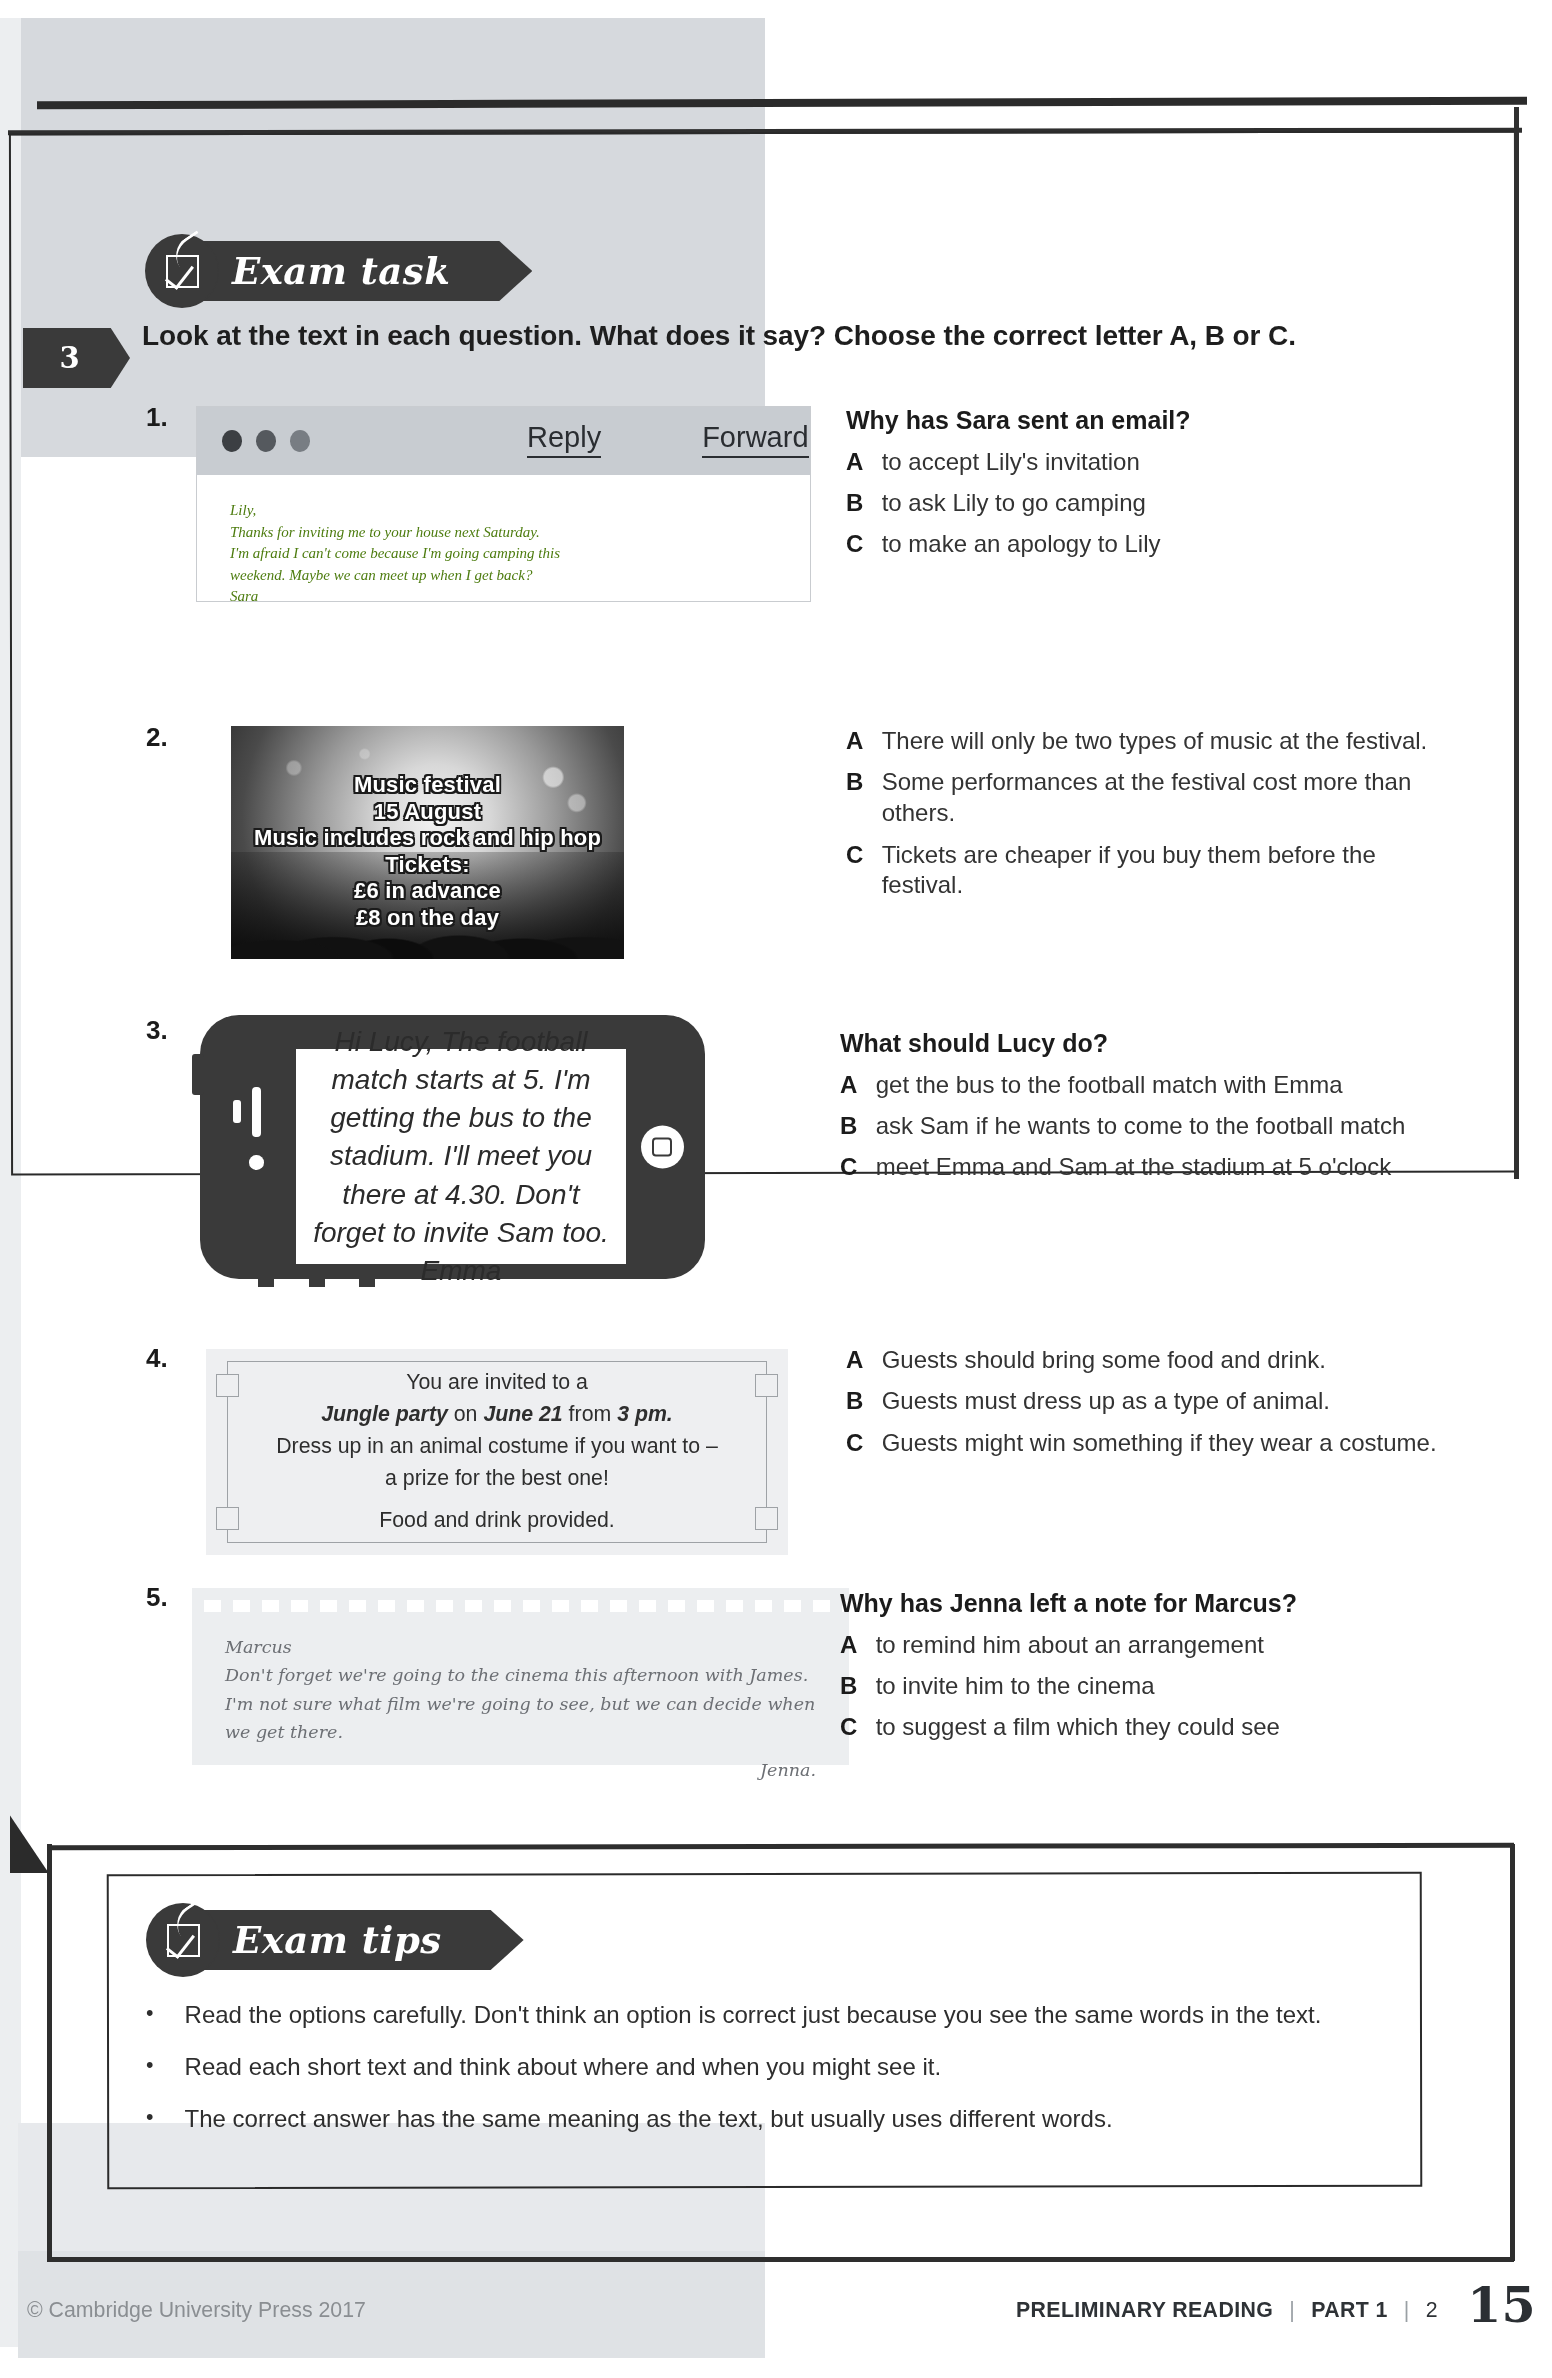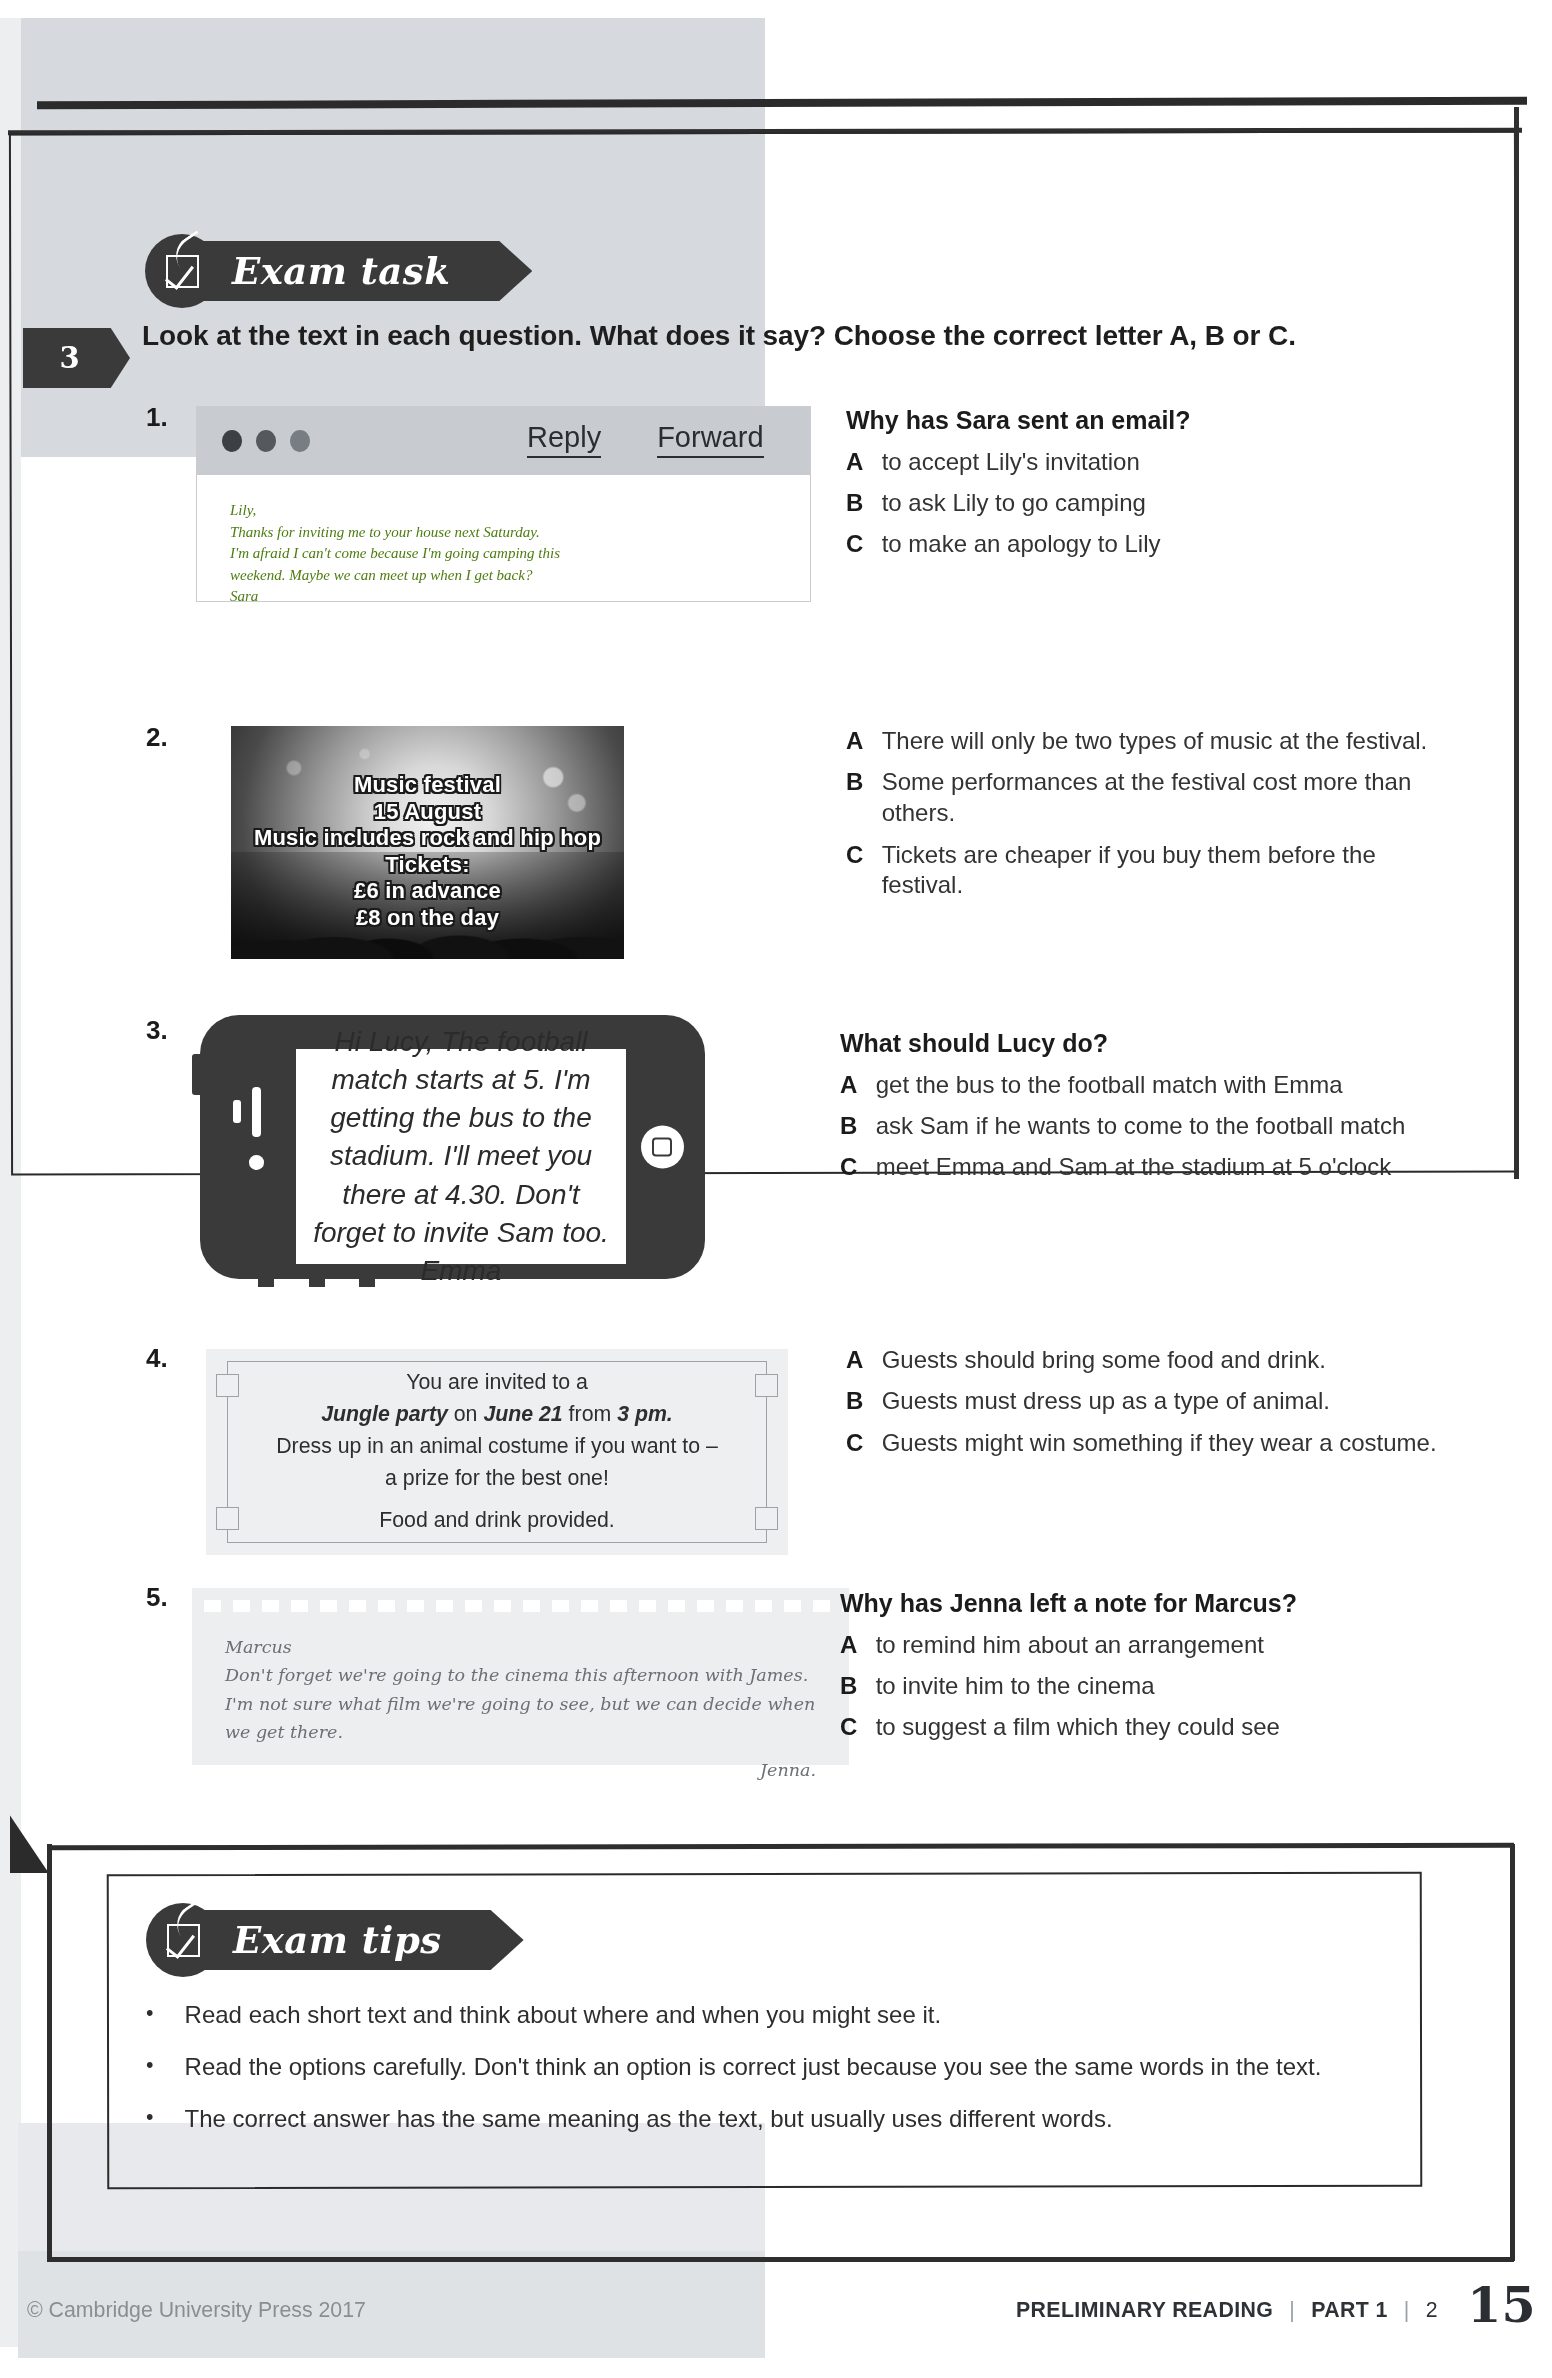--- a/index.html
+++ b/index.html
@@ -142,21 +142,21 @@
   .email-bar{
     height:68px;background:#c8ccd1;display:flex;align-items:center;
     padding:0 25px;position:relative;
   }
   .dots{display:flex;gap:13.6px;}
   .dots span{width:20.4px;height:22px;border-radius:50%;display:block;}
   .dots span:nth-child(1){background:#3c3f43;}
   .dots span:nth-child(2){background:#55595e;}
   .dots span:nth-child(3){background:#787d83;}
   .email-actions{
-    position:absolute;left:330px;top:13.6px;display:flex;gap:56px;
+    position:absolute;left:330px;top:13.6px;display:flex;gap:101px;
     font-size:29px;color:#2a2d31;
   }
   .email-actions span{border-bottom:2.9px solid #2a2d31;padding-bottom:2.9px;}
   .email-body{
     padding:25px 29px 9.7px 33px;
     font-family:"Liberation Serif", serif;
     font-size:15px;line-height:1.44;color:#4d7c0f;font-style:italic;
   }
 
   
@@ -501,22 +501,22 @@
 <div class="banner" style="left:147px;top:1904px;">
   <div class="banner-circle">
     <div class="tick-box"></div>
     <div class="tick-tail"></div>
   </div>
   <div class="banner-arrow">Exam tips</div>
 </div>
 
 <div class="tips-list">
   <ul>
+    <li>Read the options carefully. Don't think an option is correct just because you see the same words in the text.</li>
     <li>Read each short text and think about where and when you might see it.</li>
-    <li>Read the options carefully. Don't think an option is correct just because you see the same words in the text.</li>
     <li>The correct answer has the same meaning as the text, but usually uses different words.</li>
   </ul>
 </div>
 
 <div class="footer-left">© Cambridge University Press 2017</div>
 <div class="footer-right">
   <span>PRELIMINARY READING</span>
   <span class="sep">|</span>
   <span>PART 1</span>
   <span class="sep">|</span>

